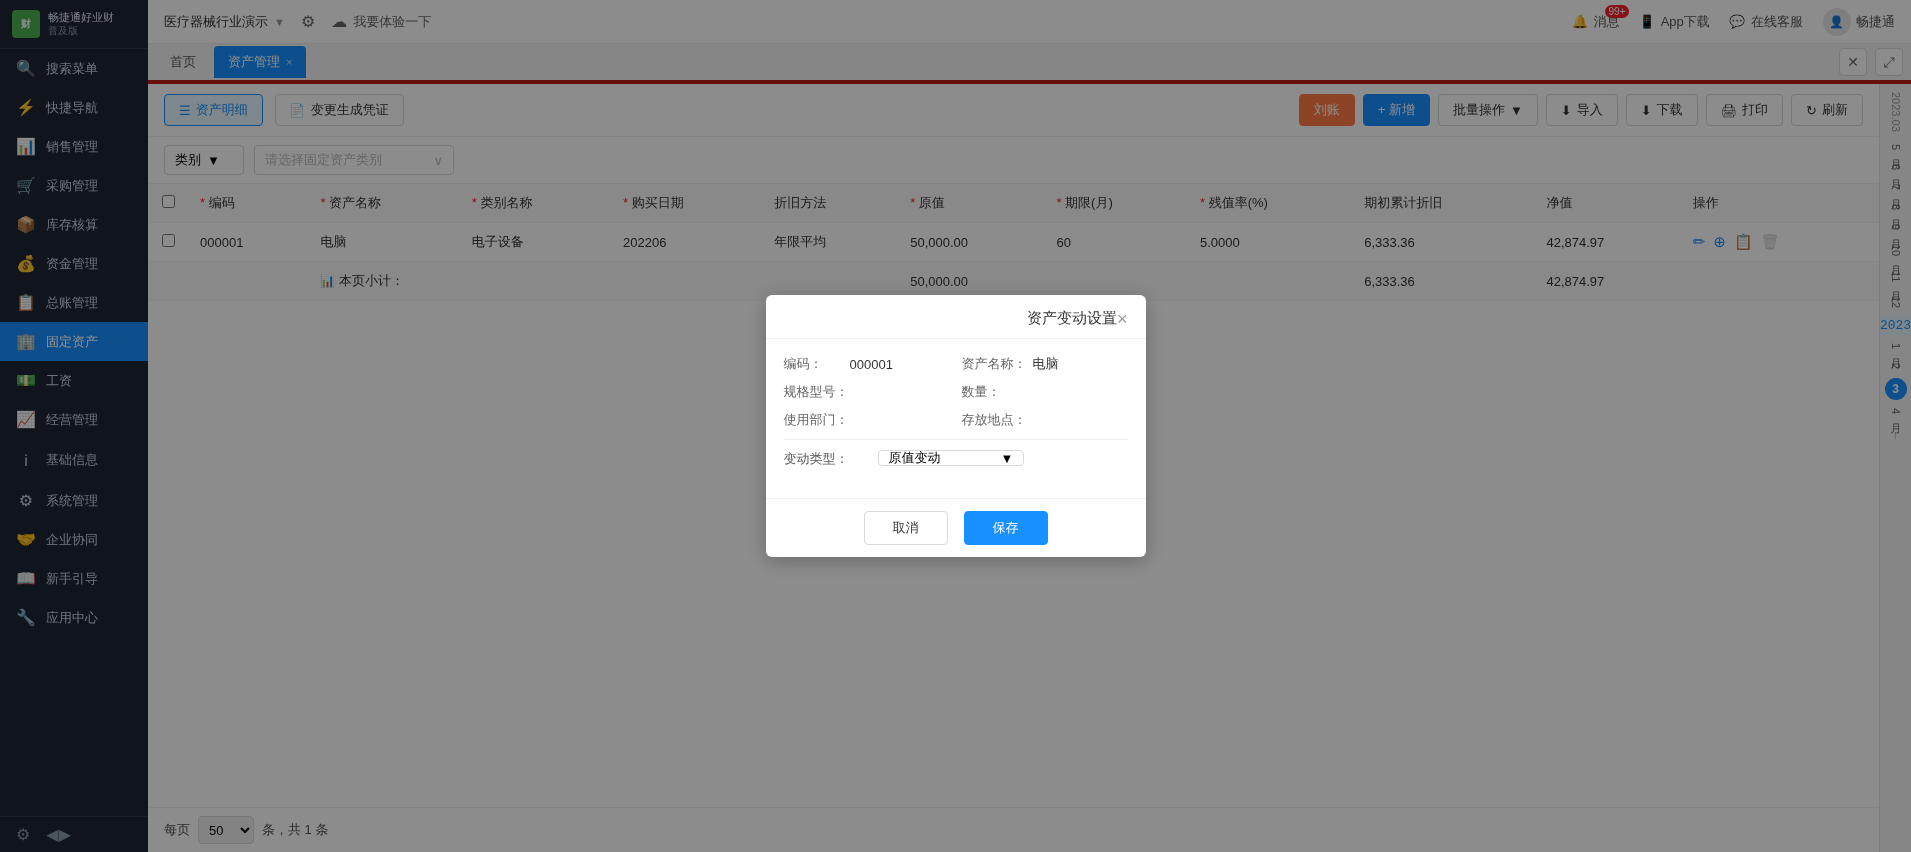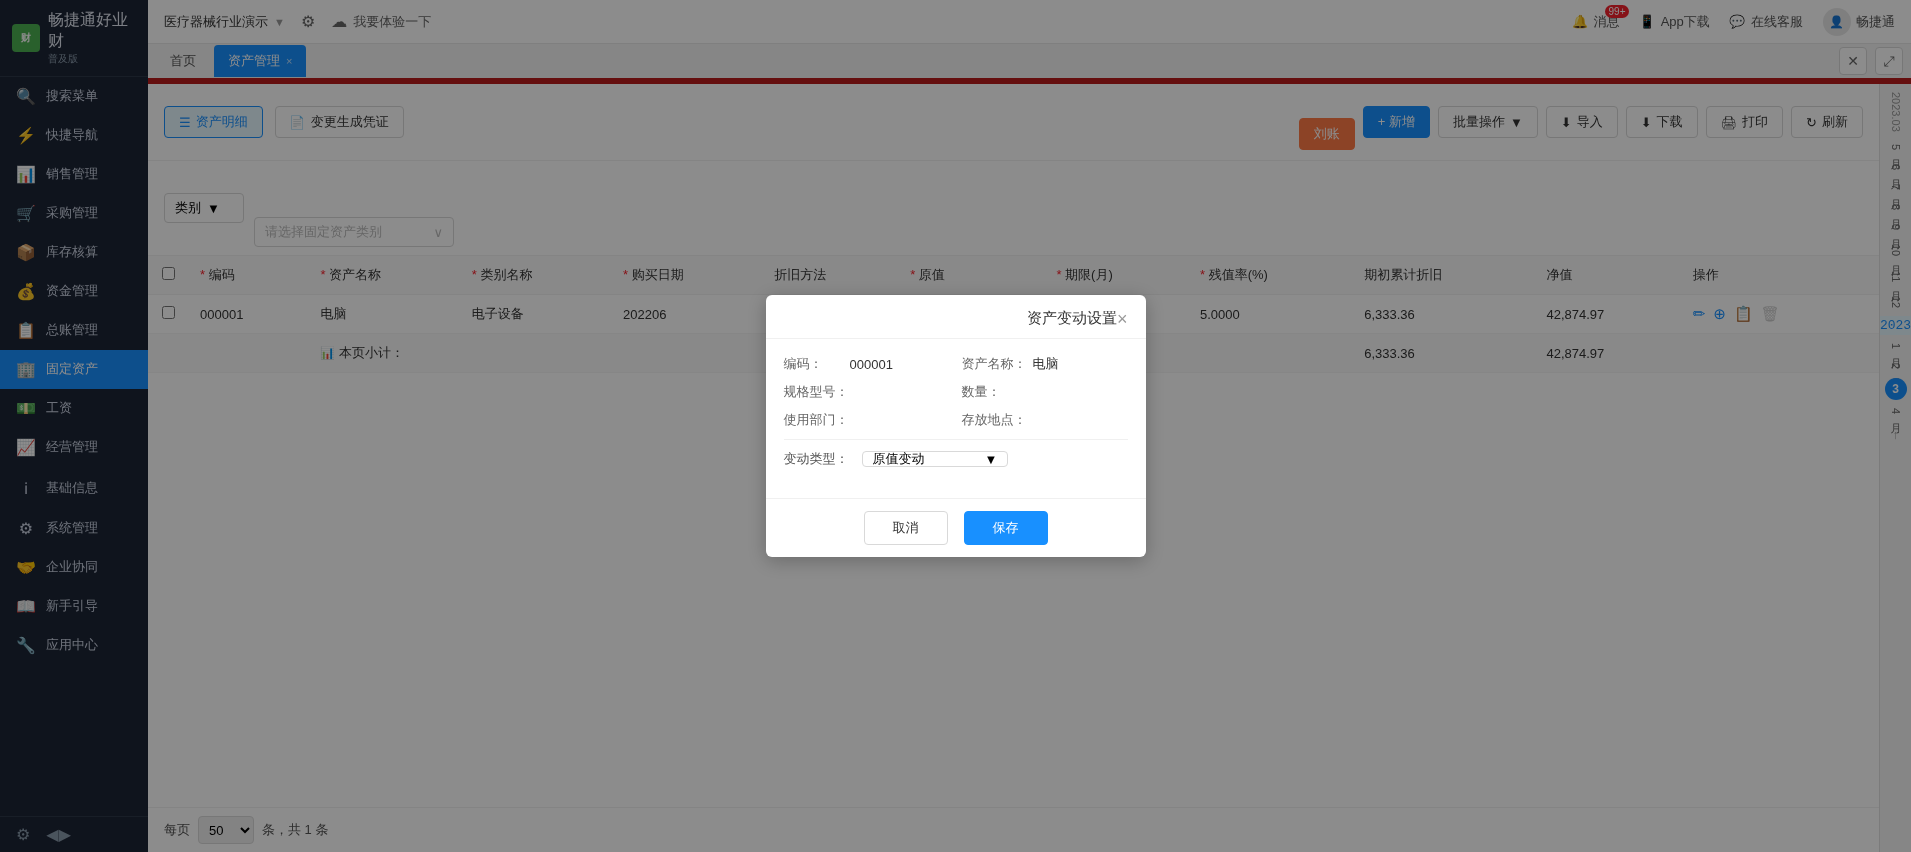--- a/index.html
+++ b/index.html
@@ -2,21 +2,21 @@
 <html><head>
   <meta charset="utf-8">
   <style>
     * { box-sizing: border-box; margin: 0; padding: 0; }
     body { font-family: 'Microsoft YaHei', 'PingFang SC', sans-serif; font-size: 13px; background: #f0f2f5; display: flex; height: 852px; overflow: hidden; }
 
     
     .sidebar { width: 148px; background: #1d2535; color: #c8d0e0; display: flex; flex-direction: column; height: 100%; flex-shrink: 0; }
     .sidebar-logo { padding: 10px 12px; display: flex; align-items: center; gap: 8px; border-bottom: 1px solid #2d3748; }
     .sidebar-logo-icon { width: 28px; height: 28px; background: #4caf50; border-radius: 4px; display: flex; align-items: center; justify-content: center; color: white; font-size: 10px; font-weight: bold; flex-shrink: 0; }
-    .sidebar-logo-text { font-size: 16px; color: #e0e6f0; line-height: 1.3; }
+    .sidebar-logo-text { font-size: 11px; color: #e0e6f0; line-height: 1.3; }
     .sidebar-logo-sub { font-size: 10px; color: #8899aa; }
     .sidebar-scroll { flex: 1; overflow-y: auto; }
     .sidebar-scroll::-webkit-scrollbar { width: 4px; }
     .sidebar-scroll::-webkit-scrollbar-thumb { background: #3d4f6a; }
     .sidebar-item { display: flex; align-items: center; gap: 10px; padding: 10px 16px; cursor: pointer; font-size: 13px; transition: background 0.15s; }
     .sidebar-item.active { background: #1890ff; color: white; }
     .sidebar-item .icon { font-size: 16px; width: 20px; text-align: center; flex-shrink: 0; }
     .sidebar-footer { padding: 8px 16px; display: flex; align-items: center; gap: 16px; border-top: 1px solid #2d3748; }
     .sidebar-footer-btn { color: #8899aa; cursor: pointer; font-size: 16px; }
 
@@ -29,21 +29,21 @@
     .topbar-company .arrow { color: #999; font-size: 11px; }
     .topbar-gear { color: #666; cursor: pointer; font-size: 16px; }
     .topbar-experience { display: flex; align-items: center; gap: 6px; color: #666; font-size: 13px; cursor: pointer; }
     .topbar-experience .cloud-icon { font-size: 16px; }
     .topbar-right { margin-left: auto; display: flex; align-items: center; gap: 20px; }
     .topbar-right-item { display: flex; align-items: center; gap: 5px; color: #555; cursor: pointer; font-size: 13px; position: relative; }
     .badge { background: #f5222d; color: white; font-size: 10px; padding: 1px 4px; border-radius: 10px; position: absolute; top: -8px; right: -10px; }
     .user-avatar { width: 28px; height: 28px; background: #e8e8e8; border-radius: 50%; display: flex; align-items: center; justify-content: center; font-size: 12px; color: #666; }
 
     
-    .tabbar { height: 40px; background: #f5f5f5; display: flex; align-items: center; padding: 0 8px; gap: 4px; border-bottom: 6px solid #b91c1c; flex-shrink: 0; }
+    .tabbar { height: 40px; background: #f5f5f5; display: flex; align-items: center; padding: 0 8px; gap: 4px; border-bottom: 4px solid #b91c1c; flex-shrink: 0; }
     .tab { height: 32px; padding: 0 14px; display: flex; align-items: center; gap: 6px; border-radius: 4px 4px 0 0; cursor: pointer; font-size: 13px; color: #555; background: transparent; }
     .tab.active { background: #1890ff; color: white; }
     .tab-close { font-size: 11px; cursor: pointer; opacity: 0.7; }
     .tab-home { color: #555; }
     .tabbar-actions { margin-left: auto; display: flex; gap: 8px; }
     .tabbar-action-btn { width: 28px; height: 28px; border: 1px solid #d9d9d9; border-radius: 4px; display: flex; align-items: center; justify-content: center; cursor: pointer; background: white; font-size: 14px; color: #666; }
 
     
     .content { flex: 1; display: flex; overflow: hidden; background: #f0f2f5; }
     .content-main { flex: 1; overflow: hidden; background: white; margin: 0; display: flex; flex-direction: column; }
@@ -51,21 +51,21 @@
     
     .toolbar { padding: 10px 16px; display: flex; align-items: center; gap: 12px; border-bottom: 1px solid #f0f0f0; flex-shrink: 0; flex-wrap: wrap; }
     .toolbar-btn { height: 32px; padding: 0 14px; border: 1px solid #d9d9d9; border-radius: 4px; background: white; cursor: pointer; font-size: 13px; color: #333; display: flex; align-items: center; gap: 5px; white-space: nowrap; }
     .toolbar-btn.primary { background: #1890ff; color: white; border-color: #1890ff; }
     .toolbar-btn.active-tab { background: #e6f7ff; border-color: #1890ff; color: #1890ff; display: flex; align-items: center; gap: 5px; }
     .toolbar-right { margin-left: auto; display: flex; align-items: center; gap: 8px; }
 
     
     .filter-bar { padding: 8px 16px; display: flex; align-items: center; gap: 10px; border-bottom: 1px solid #f0f0f0; flex-shrink: 0; }
     .filter-select { height: 30px; border: 1px solid #d9d9d9; border-radius: 4px; padding: 0 10px; font-size: 13px; display: flex; align-items: center; gap: 6px; cursor: pointer; background: white; min-width: 80px; }
-    .filter-select-wide { height: 30px; border: 1px solid #d9d9d9; border-radius: 4px; padding: 0 10px; font-size: 13px; display: flex; align-items: center; justify-content: space-between; cursor: pointer; background: white; min-width: 200px; color: #bbb; margin-top: 48px; }
+    .filter-select-wide { height: 30px; border: 1px solid #d9d9d9; border-radius: 4px; padding: 0 10px; font-size: 13px; display: flex; align-items: center; justify-content: space-between; cursor: pointer; background: white; min-width: 200px; color: #bbb; }
 
     
     .table-container { flex: 1; overflow: auto; }
     .table-container::-webkit-scrollbar { height: 8px; width: 8px; }
     .table-container::-webkit-scrollbar-thumb { background: #ccc; border-radius: 4px; }
     table { width: 100%; border-collapse: collapse; font-size: 13px; }
     th { background: #fafafa; border-bottom: 1px solid #f0f0f0; padding: 10px 12px; text-align: left; font-weight: 500; color: #333; white-space: nowrap; position: sticky; top: 0; z-index: 2; }
     td { padding: 10px 12px; border-bottom: 1px solid #f5f5f5; color: #333; white-space: nowrap; }
     .th-required::before { content: '* '; color: #f5222d; }
     .checkbox-cell { width: 40px; text-align: center; }
@@ -90,21 +90,21 @@
     .dialog { background: white; border-radius: 6px; width: 380px; box-shadow: 0 4px 20px rgba(0,0,0,0.25); overflow: hidden; }
     .dialog-header { padding: 14px 18px 10px; display: flex; align-items: center; justify-content: flex-end; border-bottom: 1px solid #f0f0f0; }
     .dialog-title { font-size: 15px; font-weight: 500; color: #333; }
     .dialog-close { font-size: 18px; color: #999; cursor: pointer; line-height: 1; }
     .dialog-body { padding: 16px 18px; }
     .dialog-row { display: flex; gap: 12px; margin-bottom: 10px; }
     .dialog-field { flex: 1; display: flex; align-items: center; gap: 6px; font-size: 13px; }
     .dialog-label { color: #666; white-space: nowrap; min-width: 60px; }
     .dialog-value { color: #333; }
     .dialog-divider { height: 1px; background: #f0f0f0; margin: 10px 0; }
-    .dialog-form-row { display: flex; align-items: center; gap: 6px; margin-bottom: 14px; }
+    .dialog-form-row { display: flex; align-items: flex-start; gap: 22px; margin-bottom: 14px; }
     .dialog-form-label { color: #555; font-size: 13px; min-width: 72px; }
     .dialog-select { height: 16px; border: 1px solid #d9d9d9; border-radius: 4px; padding: 0 10px; font-size: 13px; display: flex; align-items: center; gap: 60px; cursor: pointer; background: white; }
     .dialog-input { height: 32px; border: 1px solid #d9d9d9; border-radius: 4px; padding: 0 10px; font-size: 13px; color: #bbb; flex: 1; display: flex; align-items: center; }
     .dialog-footer { padding: 12px 18px; display: flex; justify-content: center; gap: 16px; border-top: 1px solid #f0f0f0; }
     .dialog-btn { height: 34px; padding: 0 28px; border-radius: 4px; font-size: 13px; cursor: pointer; border: 1px solid #d9d9d9; background: white; color: #333; }
     .dialog-btn.primary { background: #1890ff; color: white; border-color: #1890ff; }
   </style>
 </head>
 <body>
 
@@ -237,21 +237,21 @@
       <div class="toolbar">
         <div class="toolbar-btn active-tab">
           <span style="color:#1890ff;">☰</span>
           <span>资产明细</span>
         </div>
         <div class="toolbar-btn">
           <span>📄</span>
           <span>变更生成凭证</span>
         </div>
         <div class="toolbar-right">
-          <div class="toolbar-btn" style="background:#ff7a45;color:white;border-color:#ff7a45;margin-top:24px;">
+          <div class="toolbar-btn" style="background:#ff7a45;color:white;border-color:#ff7a45;">
             <span>刘账</span>
           </div>
           <div class="toolbar-btn primary">
             <span>+ 新增</span>
           </div>
           <div class="toolbar-btn">
             <span>批量操作</span>
             <span>▼</span>
           </div>
           <div class="toolbar-btn">

